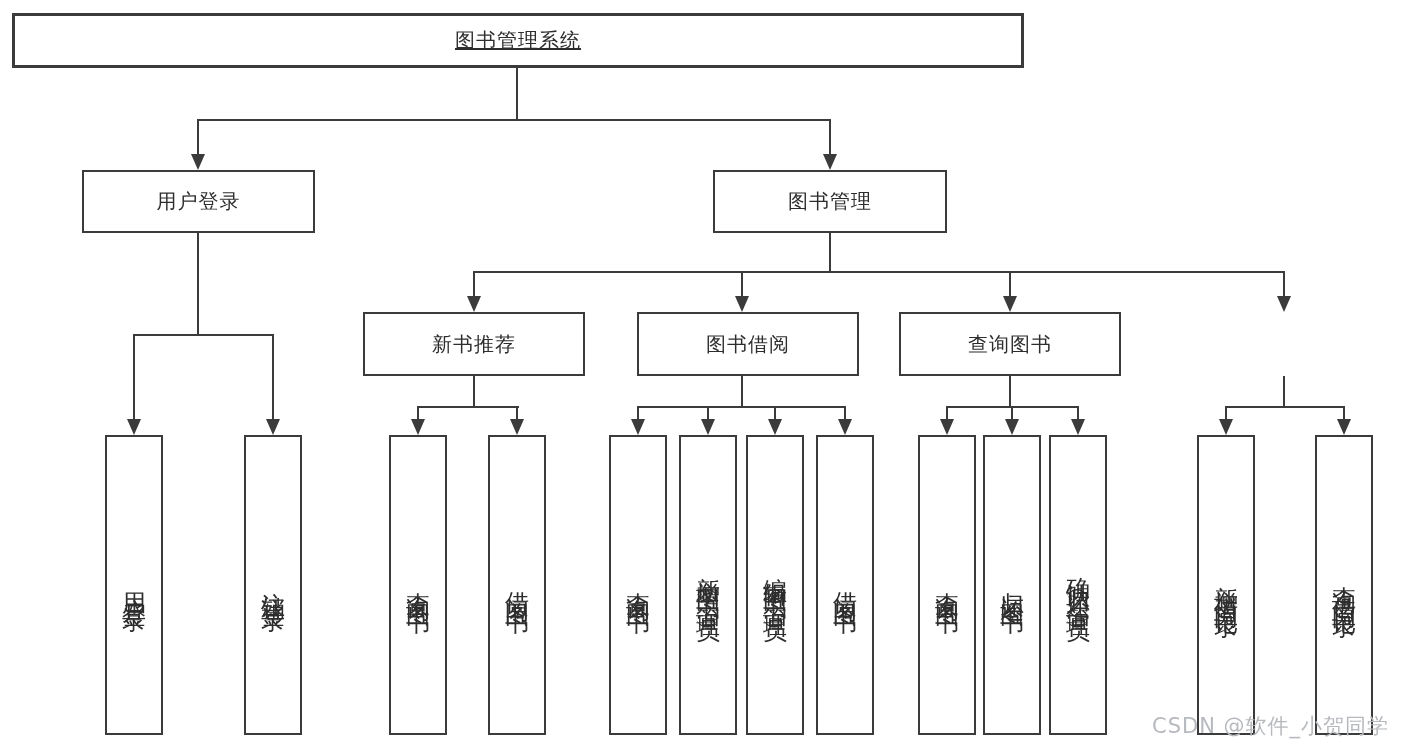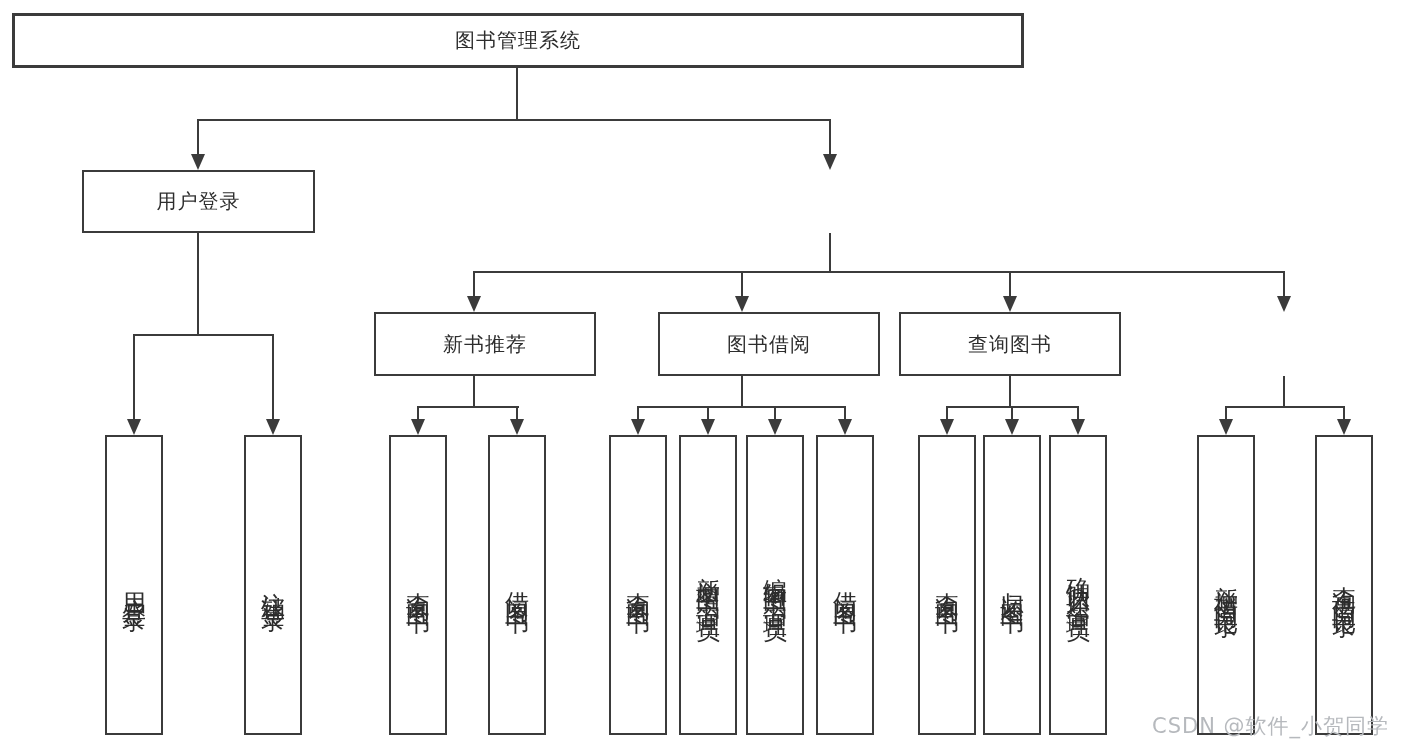--- a/index.html
+++ b/index.html
@@ -18,21 +18,21 @@
   }
   .hbox{
     position:absolute;
     box-sizing:border-box;
     border:2px solid var(--line);
     background:#ffffff;
     display:flex;align-items:center;justify-content:center;
     font-size:20px;
     letter-spacing:1px;
   }
-  .hbox.root{border-width:3px;}
+  .hbox.root{border-width:3px;text-decoration:underline;}
   .vbox{
     position:absolute;
     box-sizing:border-box;
     border:2px solid var(--line);
     background:#ffffff;
     width:58px;height:300px;top:435px;
     display:flex;align-items:center;justify-content:center;
   }
   .vtext{
     writing-mode:vertical-rl;
@@ -58,23 +58,24 @@
   }
 </style>
 </head>
 <body>
 
 <div class="canvas">
 
   <div class="hbox root" style="left:12px;top:13px;width:1012px;height:55px;">图书管理系统</div>
 
   <div class="hbox" style="left:82px;top:170px;width:233px;height:63px;">用户登录</div>
+  <div class="hbox" style="left:713px;top:170px;width:234px;height:63px;">图书管理</div>
 
-  <div class="hbox" style="left:374px;top:312px;width:222px;height:64px;">新书推荐</div>
-  <div class="hbox" style="left:658px;top:312px;width:222px;height:64px;text-align:center;">图书借阅</div>
+  <div class="hbox" style="left:363px;top:312px;width:222px;height:64px;">新书推荐</div>
+  <div class="hbox" style="left:637px;top:312px;width:222px;height:64px;text-align:center;">图书借阅</div>
   <div class="hbox" style="left:899px;top:312px;width:222px;height:64px;">查询图书</div>
 
   <div class="vbox" style="left:105px;">
     <span class="vtext">用户登录</span>
     </div>
   <div class="vbox" style="left:244px;">
     <span class="vtext">注销登录</span>
     </div>
 
   <div class="vbox" style="left:389px;">

